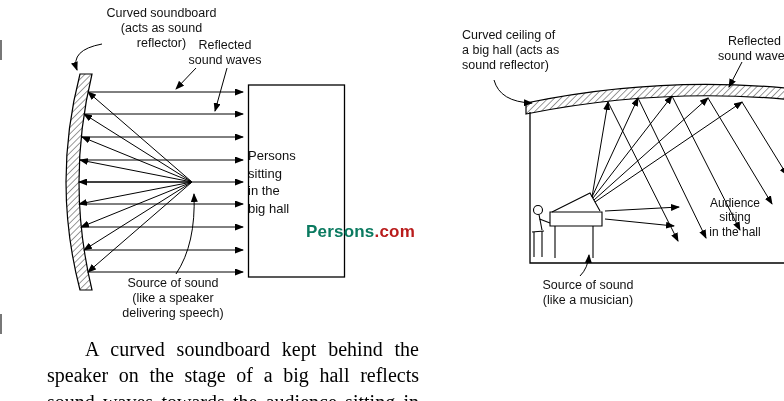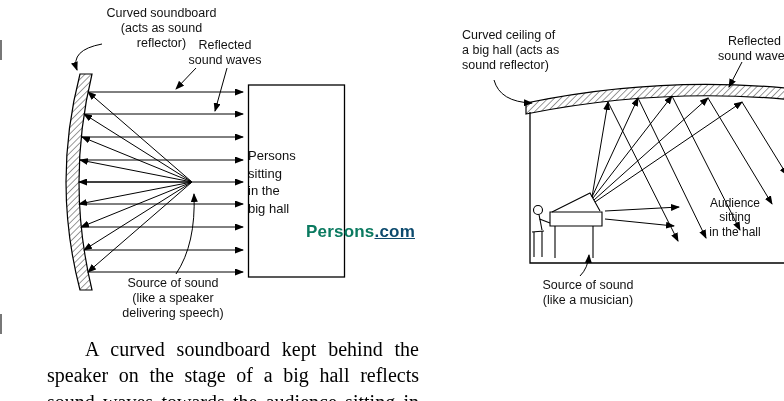--- a/index.html
+++ b/index.html
@@ -15,21 +15,21 @@
   .fig { position:absolute; left:0; top:0; }
   .lbl { position:absolute; font-size:12.5px; line-height:1.2; color:#111; }
   .ml  { white-space:pre-line; }
   .caption { position:absolute; top:336px; font-family:Liberation Serif, serif;
              font-size:20px; line-height:1.32; text-align:justify; text-indent:38px; color:#000; }
   .caption.lc { left:3px;  width:372px; }
   .caption.rc { left:8px;  width:372px; }
   .watermark { position:absolute; left:306px; top:222px; font-size:17px; font-weight:bold;
                letter-spacing:0.2px; }
   .wm-brand  { color:#0b7a60; }
-  .wm-suffix { color:#0c4a6e;text-decoration:underline; }
+  .wm-suffix { color:#b91c1c; }
   .board { fill:url(#hatchL); stroke:#000; stroke-width:1.2; }
   .ceil  { fill:url(#hatchR); stroke:#000; stroke-width:1.2; }
   .ray   { stroke:#000; stroke-width:1; fill:none; }
   .box   { fill:none; stroke:#000; stroke-width:1.3; }
   .ptr   { fill:none; stroke:#000; stroke-width:1; }
   .draw  { fill:none; stroke:#000; stroke-width:1.1; }
 </style>
 </head>
 <body>
 

